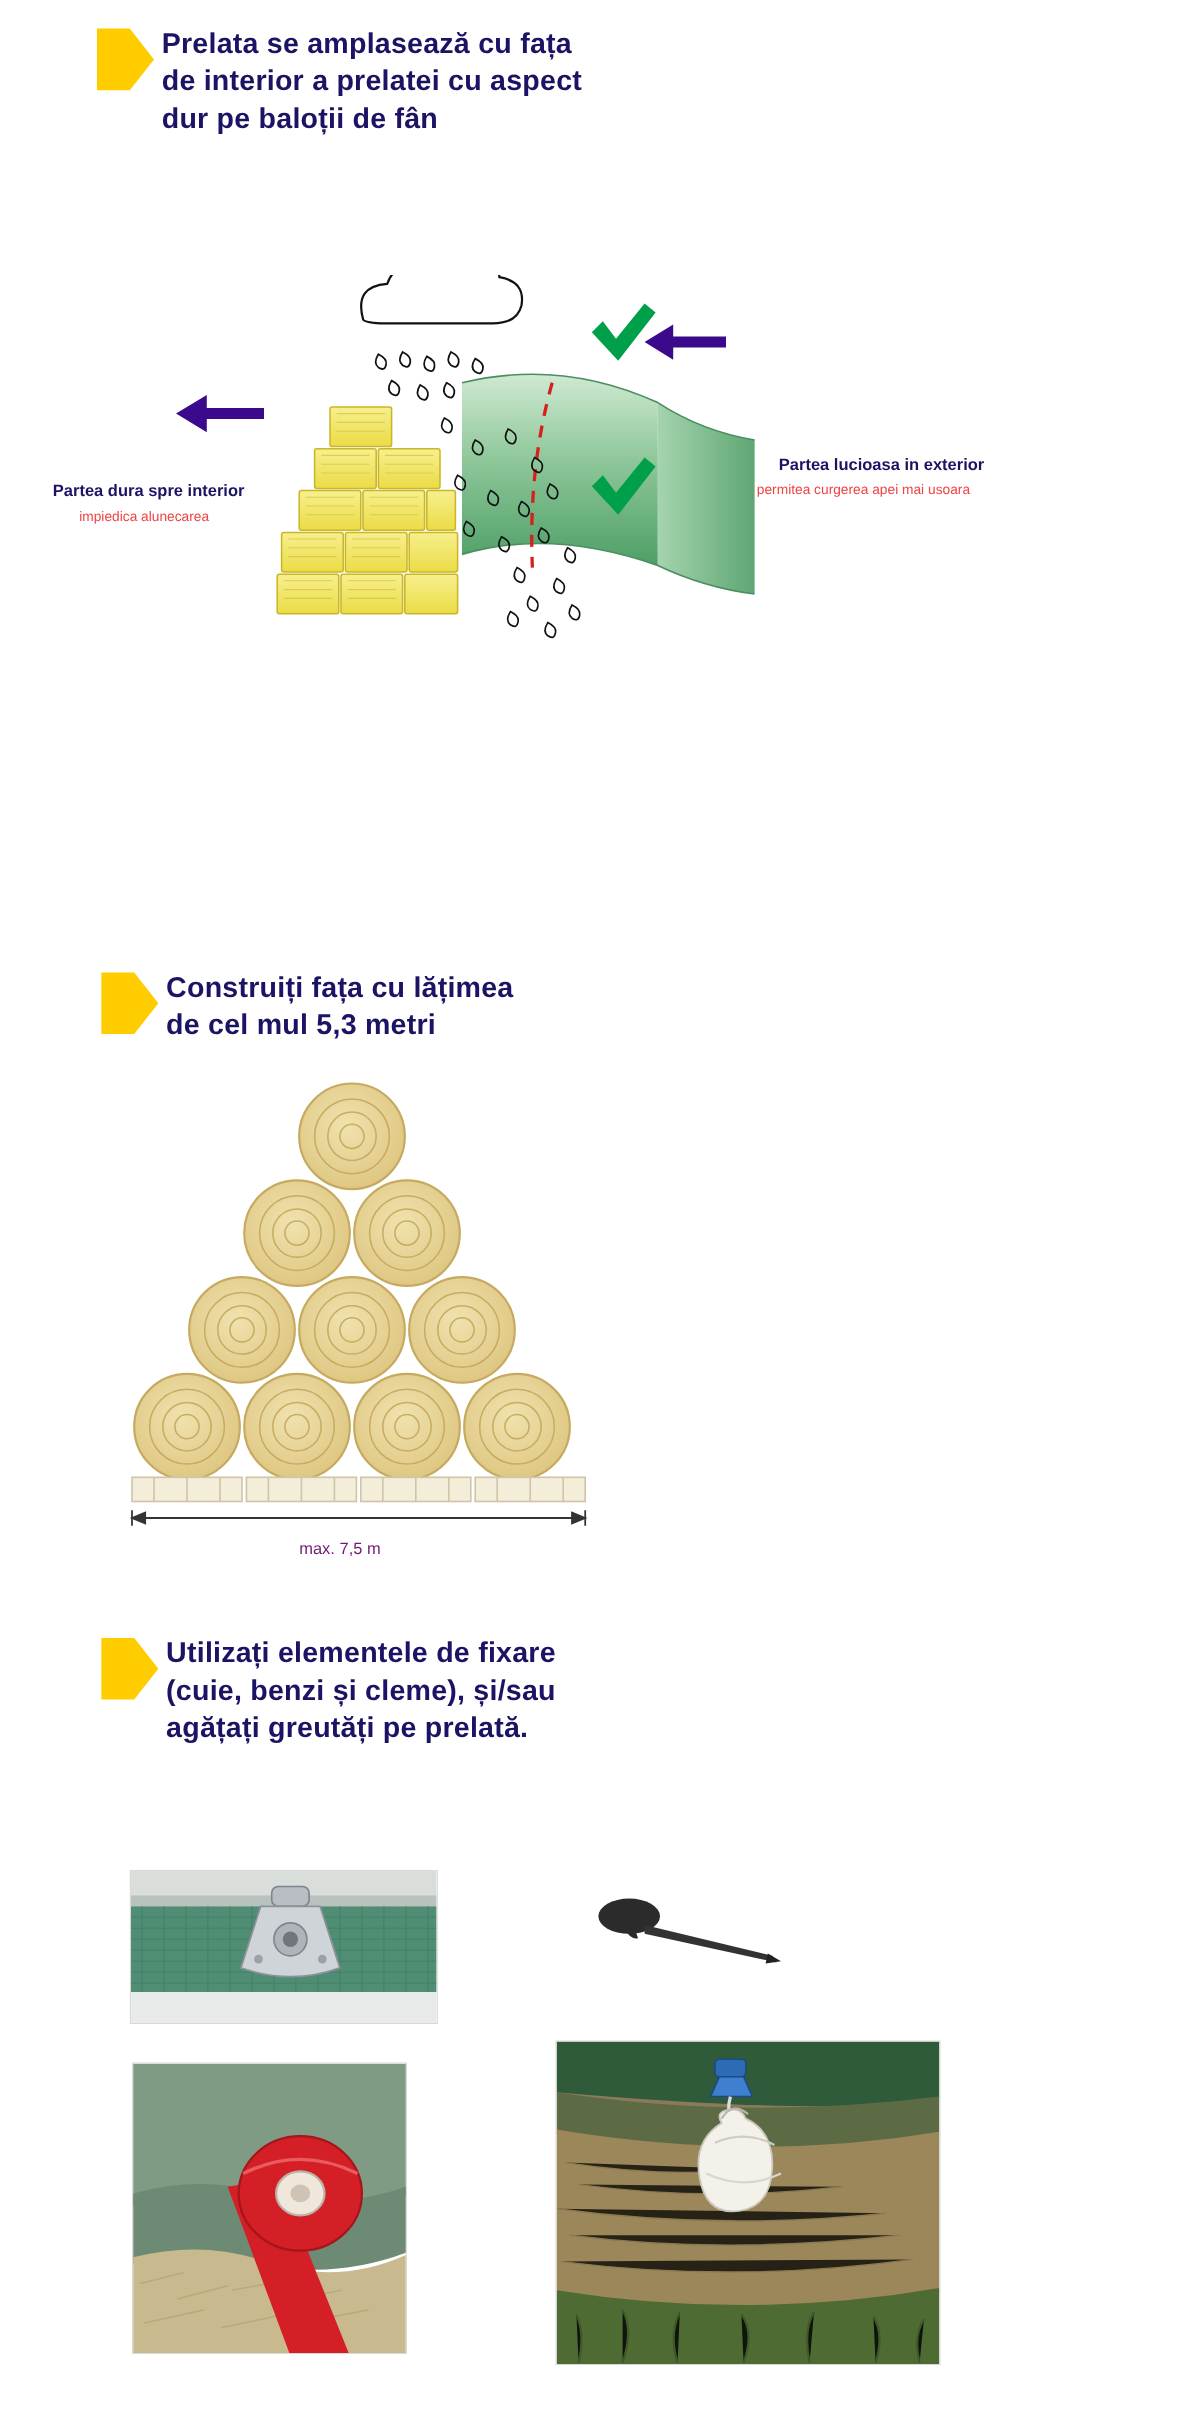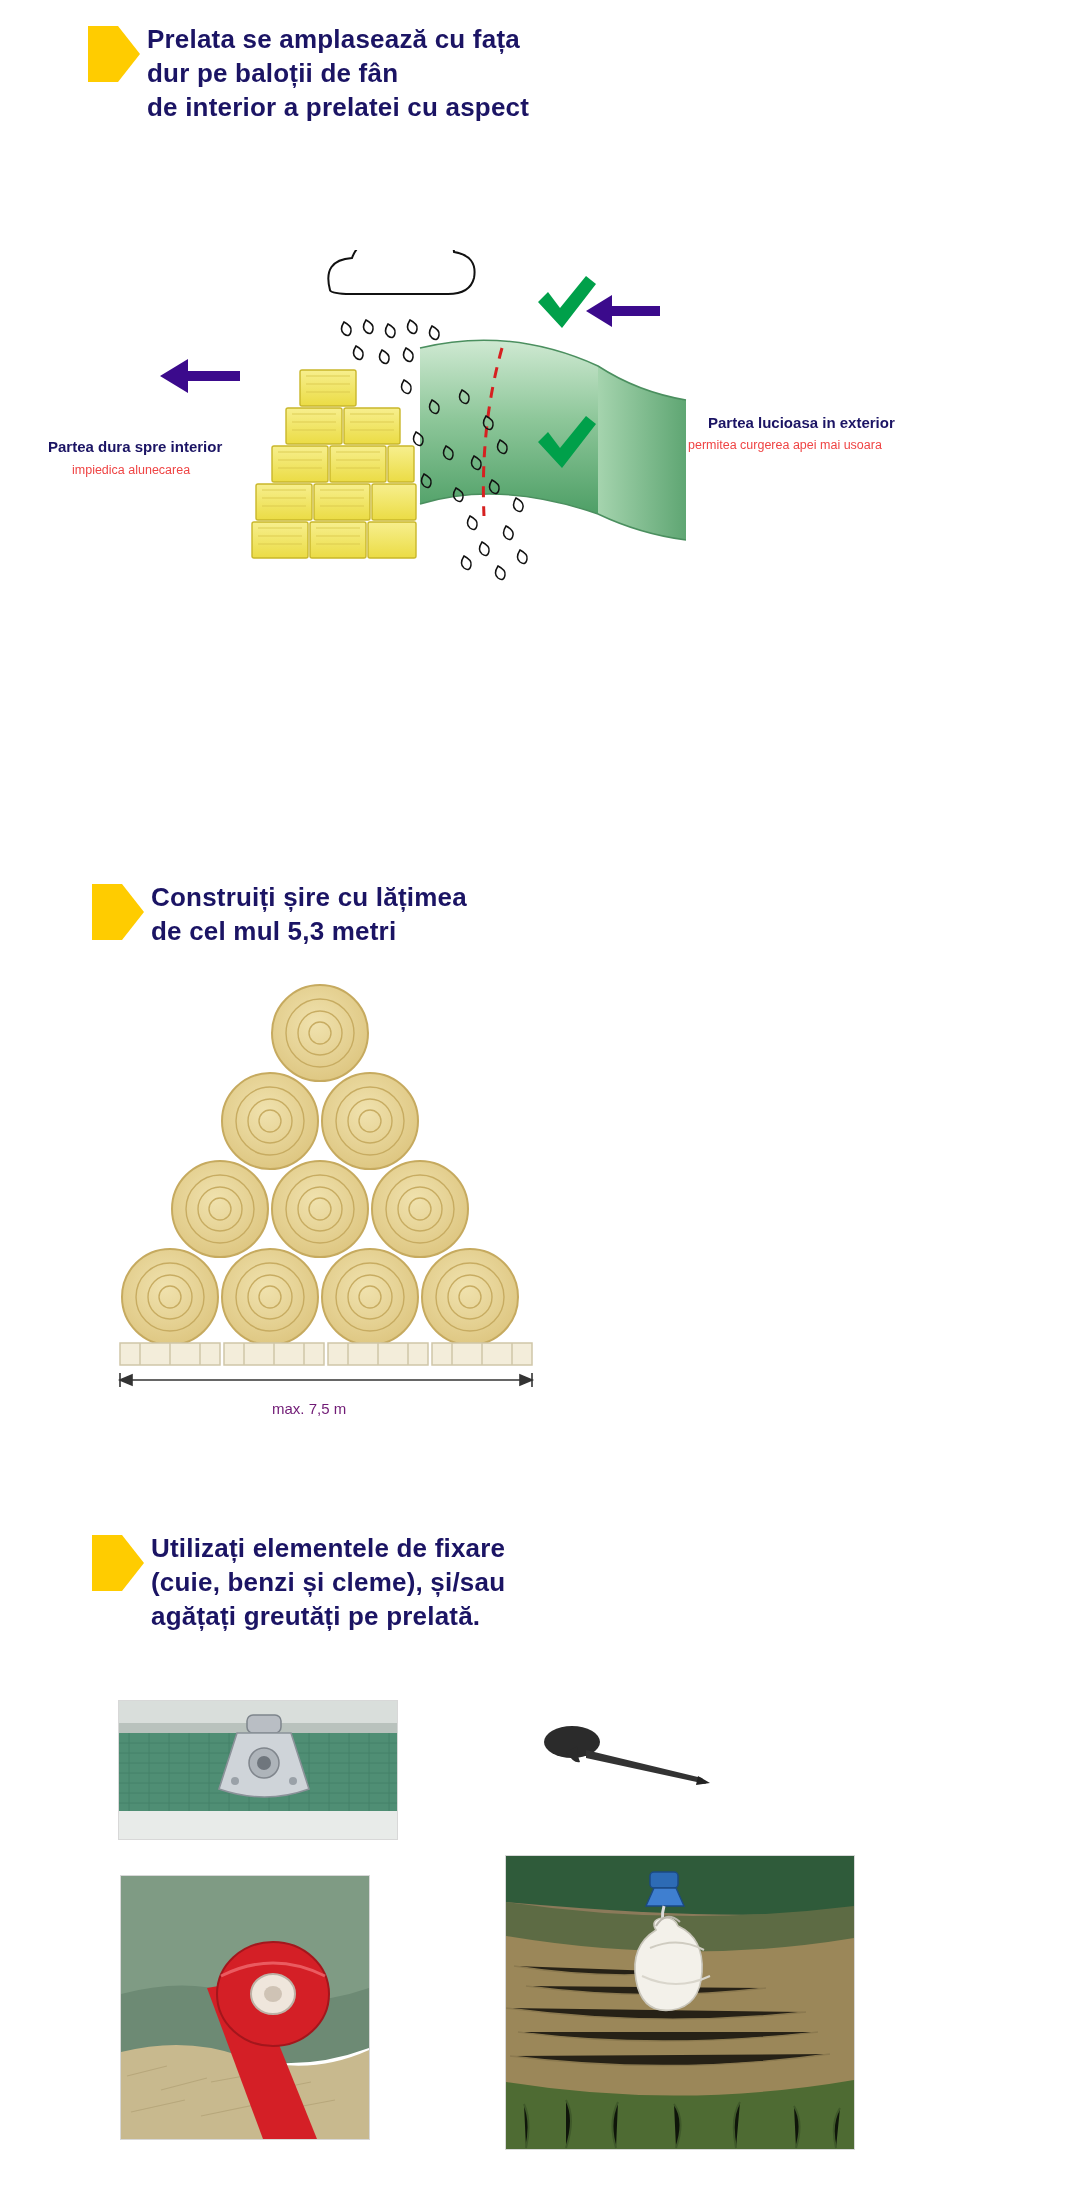--- a/index.html
+++ b/index.html
@@ -74,22 +74,22 @@
 <body>
 
 <div class="head-row" style="left:88px; top:22px;">
   <div class="chev">
     <svg width="52" height="60" viewBox="0 0 52 60">
         <path d="M0 2 L30 2 L52 30 L30 58 L0 58 Z" fill="#ffcc00"></path>
       </svg>
   </div>
   <div class="head-text">
     <div>Prelata se amplasează cu fața</div>
+    <div>de interior a prelatei cu aspect</div>
     <div>dur pe baloții de fân</div>
-    <div>de interior a prelatei cu aspect</div>
   </div>
 </div>
 
 <div id="illus1">
   <svg width="1080" height="360" viewBox="0 0 1080 360">
     <defs>
       <linearGradient id="tarpGrad" x1="0" y1="0" x2="0" y2="1">
         <stop offset="0%" stop-color="#cfe9d2"></stop>
         <stop offset="45%" stop-color="#8ec79a"></stop>
         <stop offset="100%" stop-color="#4e9f66"></stop>
@@ -201,21 +201,21 @@
 <div class="lbl-bold" style="left:688px; top:414px;margin-left:20px;">Partea lucioasa in exterior</div>
 <div class="lbl-small" style="left:688px; top:438px;">permitea curgerea apei mai usoara</div>
 
 <div class="head-row" style="left:92px; top:880px;">
   <div class="chev">
     <svg width="52" height="60" viewBox="0 0 52 60">
         <path d="M0 2 L30 2 L52 30 L30 58 L0 58 Z" fill="#ffcc00"></path>
       </svg>
   </div>
   <div class="head-text">
-    <div>Construiți șire cu lățimea</div>
+    <div>Construiți fața cu lățimea</div>
     <div>de cel mul 5,3 metri</div>
   </div>
 </div>
 
 <div id="illus2">
   <svg width="1080" height="460" viewBox="0 0 1080 460">
     <defs>
       <radialGradient id="rb" cx="45%" cy="40%" r="65%">
         <stop offset="0%" stop-color="#f0e2ae"></stop>
         <stop offset="100%" stop-color="#ddc57f"></stop>
@@ -289,21 +289,21 @@
       <path d="M120 398 v14 M532 398 v14"></path>
       <path d="M120 405 h412"></path>
       <path d="M120 405 l12 -5 l0 10 z"></path>
       <path d="M532 405 l-12 -5 l0 10 z"></path>
     </g>
   </svg>
 </div>
 
 <div class="maxlabel" style="left:272px; top:1400px;">max. 7,5 m</div>
 
-<div class="head-row" style="left:92px; top:1531px;justify-content:center;">
+<div class="head-row" style="left:92px; top:1485px;justify-content:center;">
   <div class="chev">
     <svg width="52" height="60" viewBox="0 0 52 60">
         <path d="M0 2 L30 2 L52 30 L30 58 L0 58 Z" fill="#ffcc00"></path>
       </svg>
   </div>
   <div class="head-text">
     <div>Utilizați elementele de fixare</div>
     <div>(cuie, benzi și cleme), și/sau</div>
     <div>agățați greutăți pe prelată.</div>
   </div>

